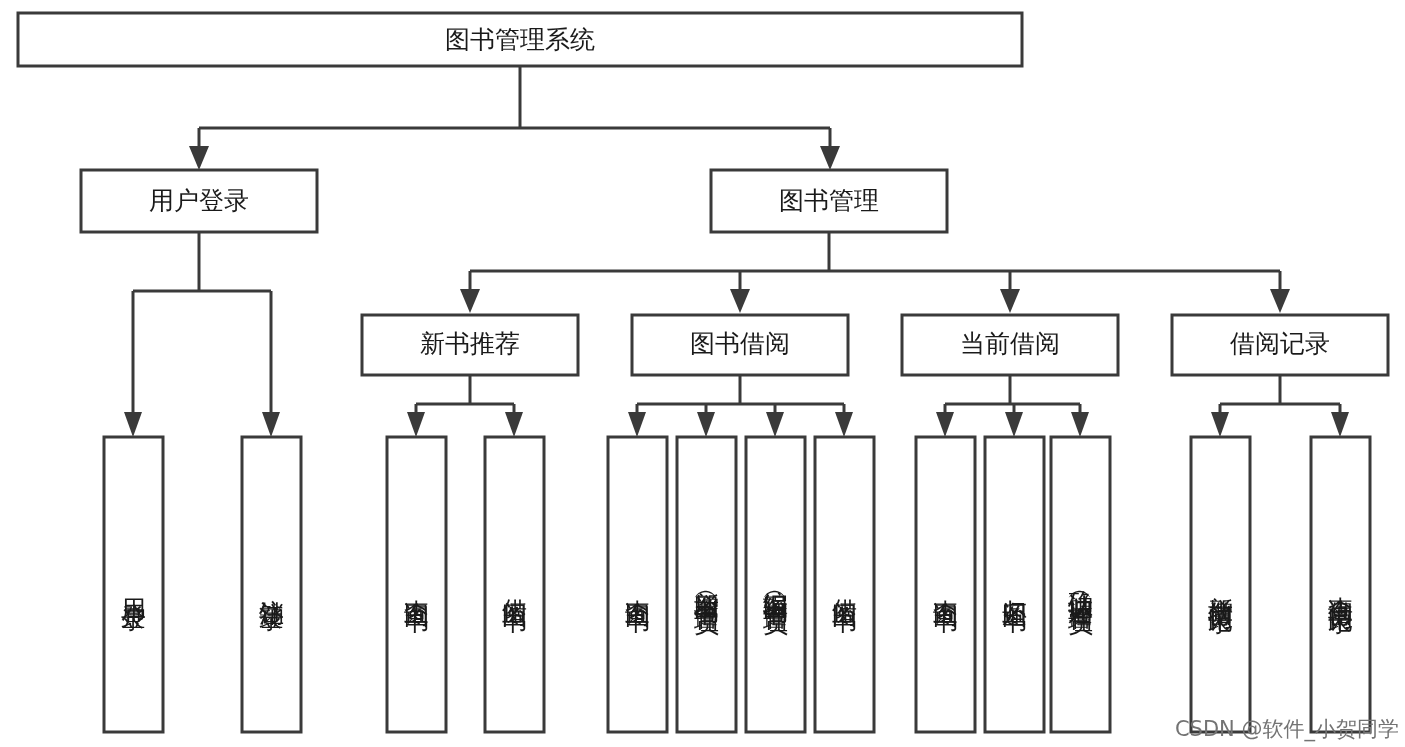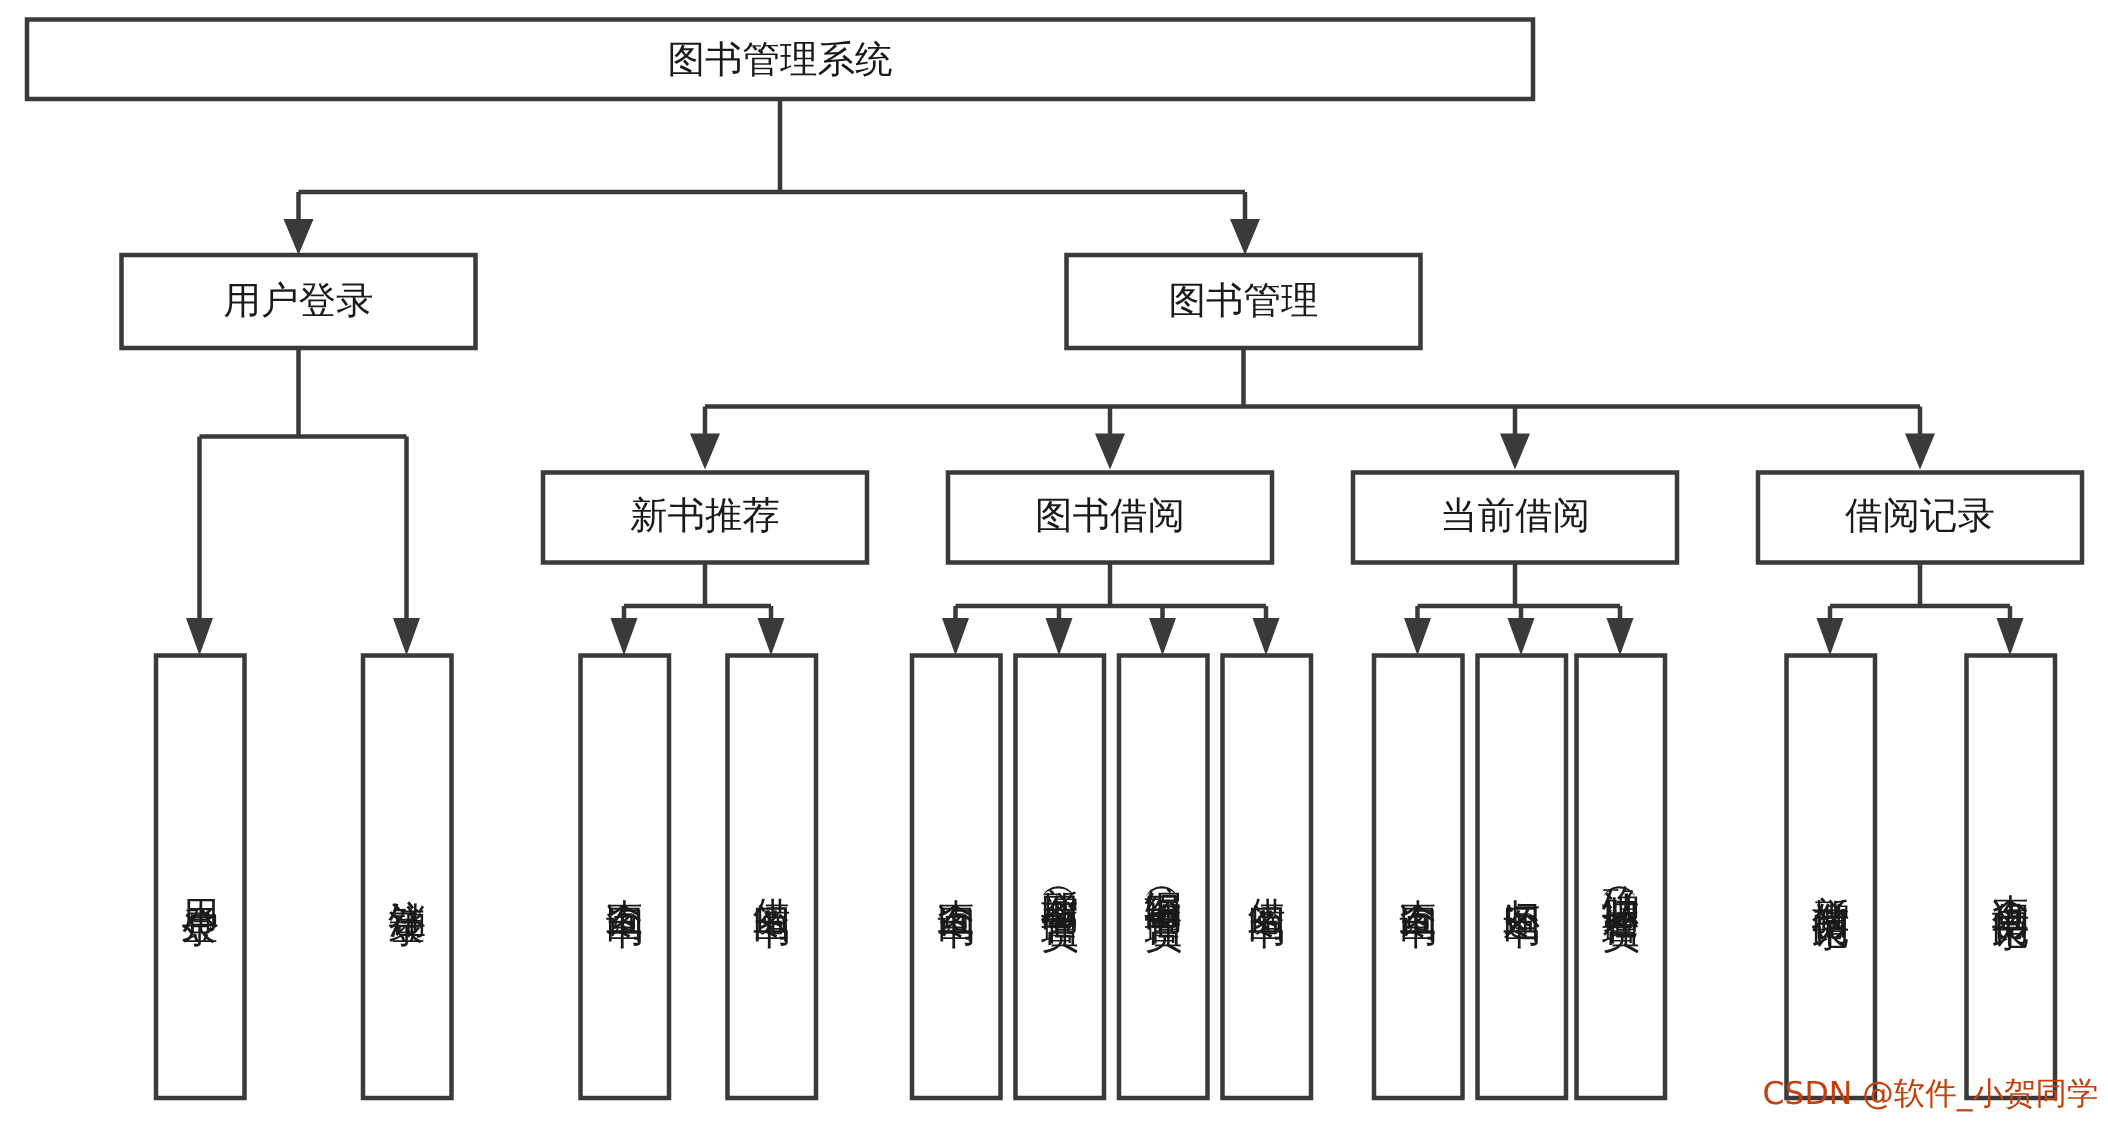--- a/index.html
+++ b/index.html
@@ -56,21 +56,21 @@
     justify-content: center;
     white-space: nowrap;
     pointer-events: none;
   }
   .watermark {
     position: absolute;
     right: 6px;
     bottom: 4px;
     font-family: "DejaVu Sans", "Liberation Sans", sans-serif;
     font-size: 21px;
-    color: #c2410c;
+    color: #737373;
     white-space: nowrap;
     margin-left: 12px;
   }
 </style>
 </head>
 <body>
 
 <svg id="diagram" viewBox="0 0 1405 747">
 
   <rect class="node-box" x="18" y="13" width="1004" height="53"></rect>

